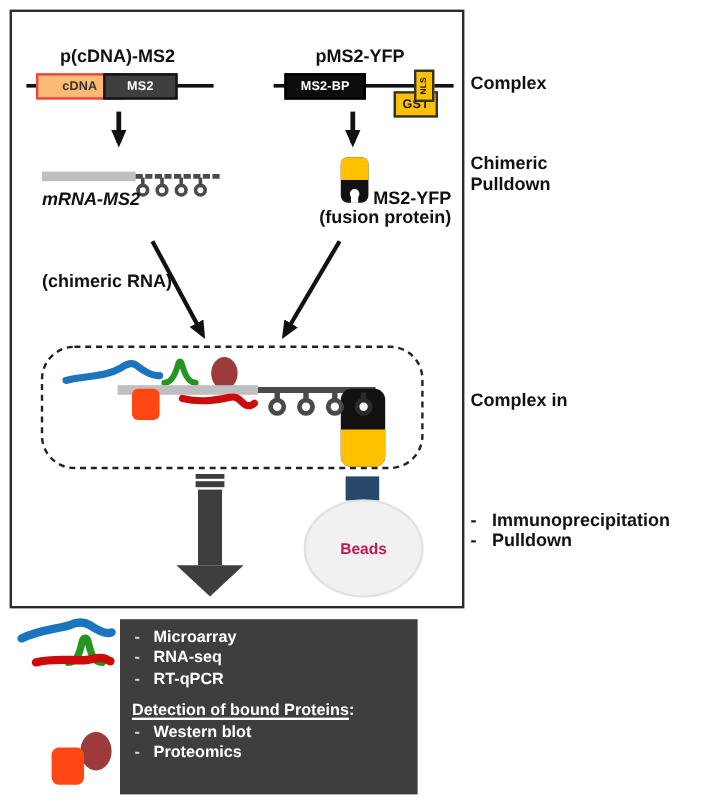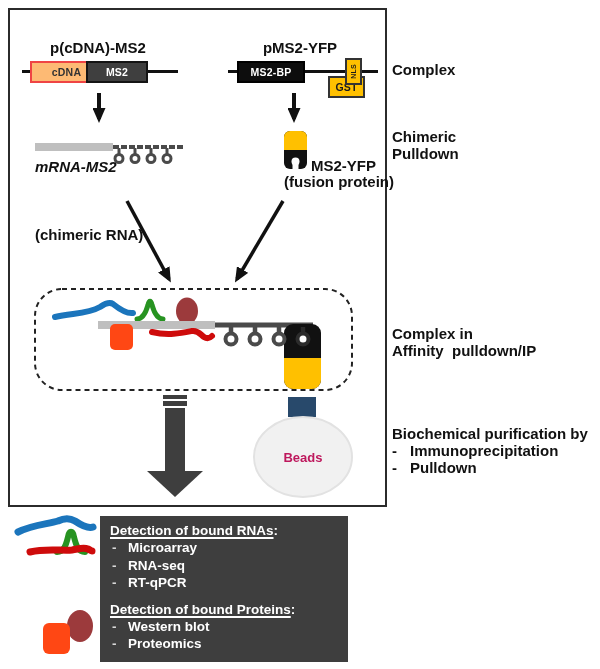--- a/index.html
+++ b/index.html
@@ -141,47 +141,44 @@
   <div class="abs seg seg-yellow" style="left:305px;top:76px;width:33px;height:18px;margin-left:23px;">
       <span>GST</span>
     </div>
   <div class="abs seg seg-yellow nls" style="left:345px;top:58px;width:13px;height:23px;">
       <span>NLS</span>
     </div>
 
   <div class="abs mol-label italic" style="left:35px;top:159px;">mRNA-MS2</div>
   <div class="abs mol-label" style="left:35px;top:186px;margin-top:41px;">(chimeric RNA)</div>
   <div class="abs mol-label" style="left:311px;top:158px;">MS2-YFP</div>
-  <div class="abs mol-label" style="left:266px;top:174px;margin-left:18px;">(fusion protein)</div>
+  <div class="abs mol-label" style="left:266px;top:174px;">(fusion protein)</div>
 
   <div class="abs" id="beads-label" style="left:273px;top:450px;width:60px;">Beads</div>
 
   <div class="abs side-label" style="left:392px;top:61px;">Complex</div>
   <div class="abs side-label" style="left:392px;top:128px;">
     <div>Chimeric</div>
     <div>Pulldown</div>
   </div>
   <div class="abs side-label" style="left:392px;top:325px;">
     <div>Complex in</div>
-    <div class="pre">Affinity  pulldown/IP</div>
   </div>
   <div class="abs side-label" style="left:392px;top:425px;">
-    <div>Biochemical purification by</div>
     <div class="dash-row">
       <span class="dash">-</span>
       <span>Immunoprecipitation</span>
     </div>
     <div class="dash-row">
       <span class="dash">-</span>
       <span>Pulldown</span>
     </div>
   </div>
 
   <div class="abs" id="detect-box">
-    <div><span class="hd">Detection of bound RNAs</span><span>:</span></div>
     <div class="row">
         <span class="dash">-</span>
         <span>Microarray</span>
       </div>
     <div class="row">
         <span class="dash">-</span>
         <span>RNA-seq</span>
       </div>
     <div class="row">
         <span class="dash">-</span>

